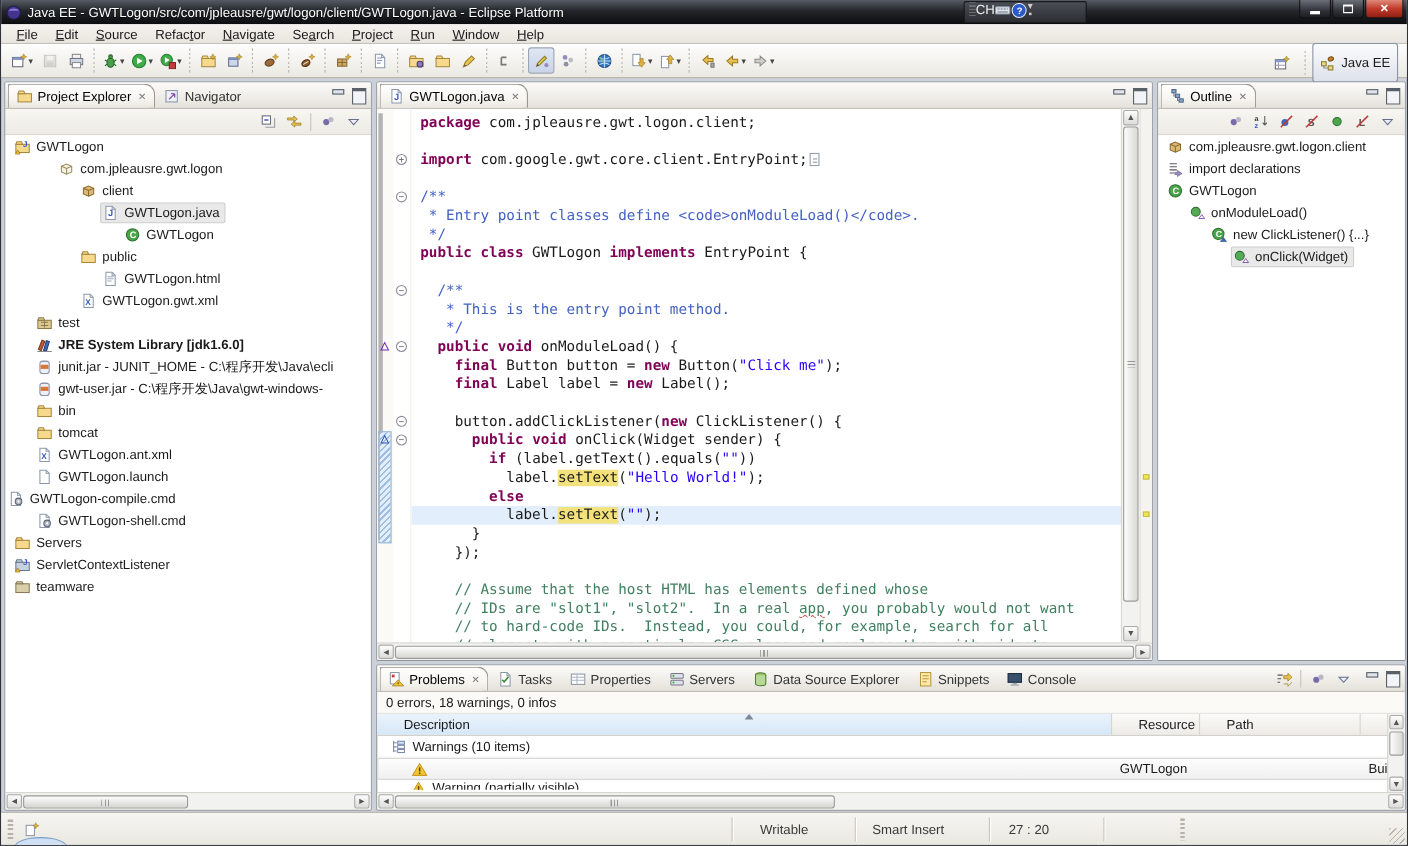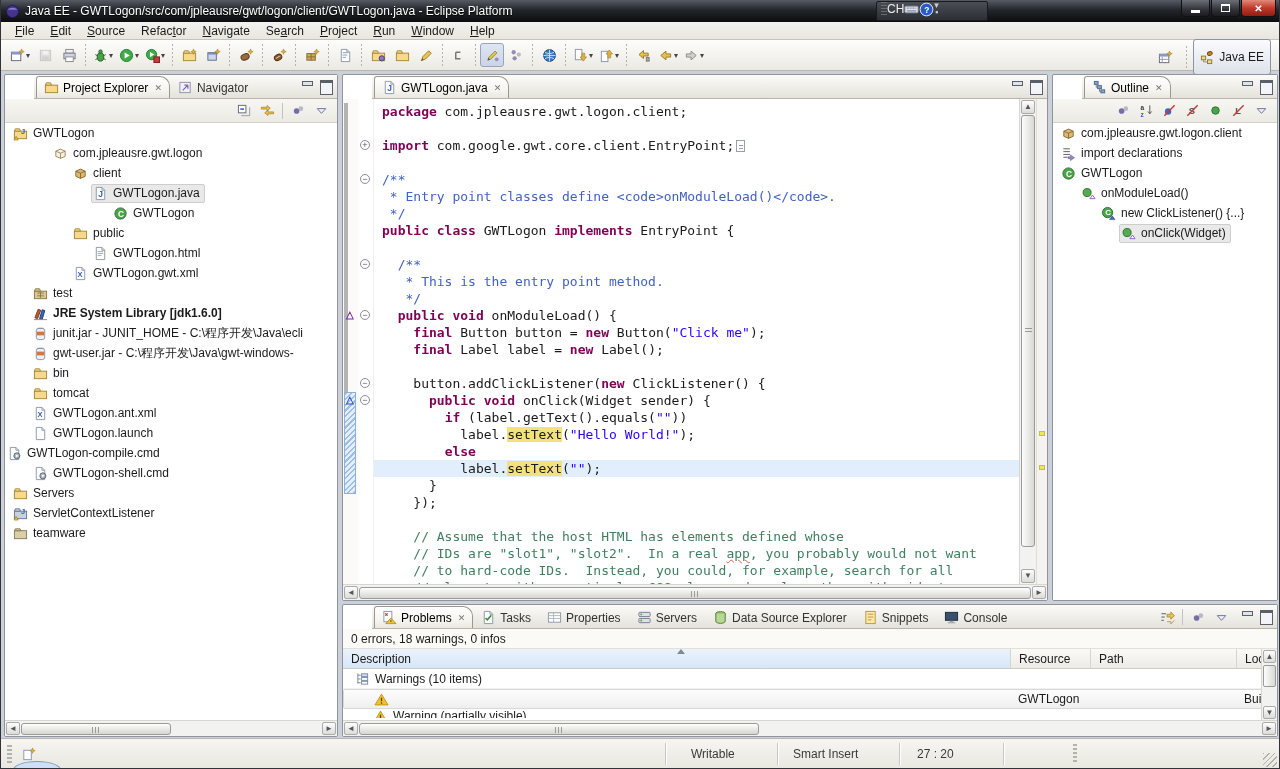--- a/index.html
+++ b/index.html
@@ -31,21 +31,21 @@
   .tb-btn.disabled{opacity:.45;filter:grayscale(1);}
   .tb-btn .dd{font-size:8px;color:#444;margin-left:1px;}
   .tb-sep{width:1px;height:22px;margin:0 4px;background:repeating-linear-gradient(#b5b2aa 0 2px,transparent 2px 4px);}
   .persp{position:absolute;right:8px;top:44px;height:26px;display:flex;align-items:center;gap:6px;}
   .persp .pbtn{height:36px;display:inline-flex;align-items:center;gap:4px;padding:0 6px;border:1px solid transparent;border-radius:3px;}
   .persp .pbtn.pressed{border-color:#8a93a8;background:linear-gradient(#fafbfd,#dde2ea);}
   .persp .psep{width:1px;height:22px;background:repeating-linear-gradient(#b5b2aa 0 2px,transparent 2px 4px);}
 
   
   .panel{position:absolute;background:#fff;border:1px solid #8f949c;border-radius:2px;}
-  .tabrow{position:relative;display:flex;align-items:flex-end;height:24px;background:linear-gradient(#fcfbf9,#e4e2da);border-bottom:1px solid #b8b5ad;padding-left:2px;margin-left:29px;}
+  .tabrow{position:relative;display:flex;align-items:flex-end;height:24px;background:linear-gradient(#fcfbf9,#e4e2da);border-bottom:1px solid #b8b5ad;padding-left:2px;}
   .vtab{height:22px;display:inline-flex;align-items:center;gap:4px;padding:0 7px;white-space:nowrap;color:#333;border:1px solid transparent;border-bottom:none;}
   .vtab .lbl{font-size:12px;}
   .vtab.active{background:linear-gradient(#ffffff,#f6f4ef 65%,#eae7e0);border-color:#9a978f;border-radius:3px 10px 0 0;color:#000;}
   .vtab .x{font-size:9px;color:#777;margin-left:2px;}
   .mmbox{position:absolute;right:4px;top:5px;display:flex;gap:5px;}
   .mm{width:14px;height:12px;display:inline-block;position:relative;}
   .mm.min::before{content:"";position:absolute;left:2px;top:1px;width:9px;height:3px;border:1px solid #5a6068;background:#dfe3ea;}
   .mm.max::before{content:"";position:absolute;left:1px;top:0;width:11px;height:11px;border:1px solid #5a6068;border-top:3px solid #5a6068;background:#f2f4f8;}
   .viewtools{height:24px;background:linear-gradient(#f7f6f2,#eceae3);border-bottom:1px solid #d5d2ca;display:flex;align-items:center;justify-content:flex-end;gap:3px;padding:0 6px;}
   .vt-btn{width:20px;height:20px;display:inline-flex;align-items:center;justify-content:center;border-radius:2px;}
@@ -89,21 +89,21 @@
   .ovr{width:11px;flex:0 0 11px;background:#f4f3ef;border-left:1px solid #e0ded8;position:relative;}
   .ovm{position:absolute;left:2px;width:6px;height:5px;background:#efe657;border:1px solid #c5bd45;}
   .hsb{position:absolute;left:0;bottom:0;right:0;height:16px;background:#f2f2f0;border-top:1px solid #d8d6d0;display:flex;align-items:center;padding:0 1px;}
   .hsb .harr{width:14px;height:13px;background:linear-gradient(#fdfdfd,#dcdcda);border:1px solid #aaa;border-radius:2px;color:#555;font-size:8px;line-height:11px;text-align:center;flex:0 0 14px;}
   .hsb .hthumb{height:12px;background:linear-gradient(#fefefe,#d5d5d1);border:1px solid #9a9a96;border-radius:3px;position:relative;margin:0 1px;}
   .hsb .hthumb::after{content:"";position:absolute;top:3px;left:50%;margin-left:-4px;width:8px;height:6px;background:repeating-linear-gradient(90deg,#9a9a96 0 1px,transparent 1px 3px);}
 
   
   .summary{height:20px;display:flex;align-items:center;padding-left:8px;background:#fbfaf7;border-bottom:1px solid #e2e0da;}
   .phdr{height:20px;display:flex;background:linear-gradient(#fbfaf8,#ecebe6);border-bottom:1px solid #cfccc5;position:relative;}
-  .pcol{border-right:1px solid #d8d5cf;display:flex;align-items:center;padding-left:8px;position:relative;overflow:hidden;}
+  .pcol{border-right:1px solid #d8d5cf;display:flex;align-items:center;padding-left:24px;position:relative;overflow:hidden;}
   .pcol.sorted{background:linear-gradient(#eaf3fc,#d6e7f8);}
   .sortarr{position:absolute;left:50%;top:0;width:0;height:0;border-left:4px solid transparent;border-right:4px solid transparent;border-bottom:5px solid #7a8a9a;}
   .prow{height:20px;display:flex;align-items:center;border-bottom:1px solid #f2f1ee;}
   .prow .cell{display:flex;align-items:center;overflow:hidden;white-space:nowrap;height:100%;padding-left:8px;}
   .prow.hilite{background:linear-gradient(#fdfdfd,#efefef);border:1px solid #d8d8d8;border-radius:2px;}
   .prow.partial{height:9px;overflow:hidden;border-bottom:none;align-items:flex-start;}
   .prow.partial .cell{align-items:flex-start;}
   .pr-vsb{position:absolute;right:0;top:44px;bottom:16px;width:16px;background:#f2f2f0;border-left:1px solid #d8d6d0;}
   .pr-vsb .arr{position:absolute;left:1px;width:13px;height:13px;background:linear-gradient(#fdfdfd,#dcdcda);border:1px solid #aaa;border-radius:2px;color:#555;font-size:8px;line-height:11px;text-align:center;}
   .pr-vsb .thumb{position:absolute;left:1px;top:16px;width:13px;height:22px;background:linear-gradient(90deg,#fdfdfd,#d8d8d4);border:1px solid #9a9a96;border-radius:2px;}

